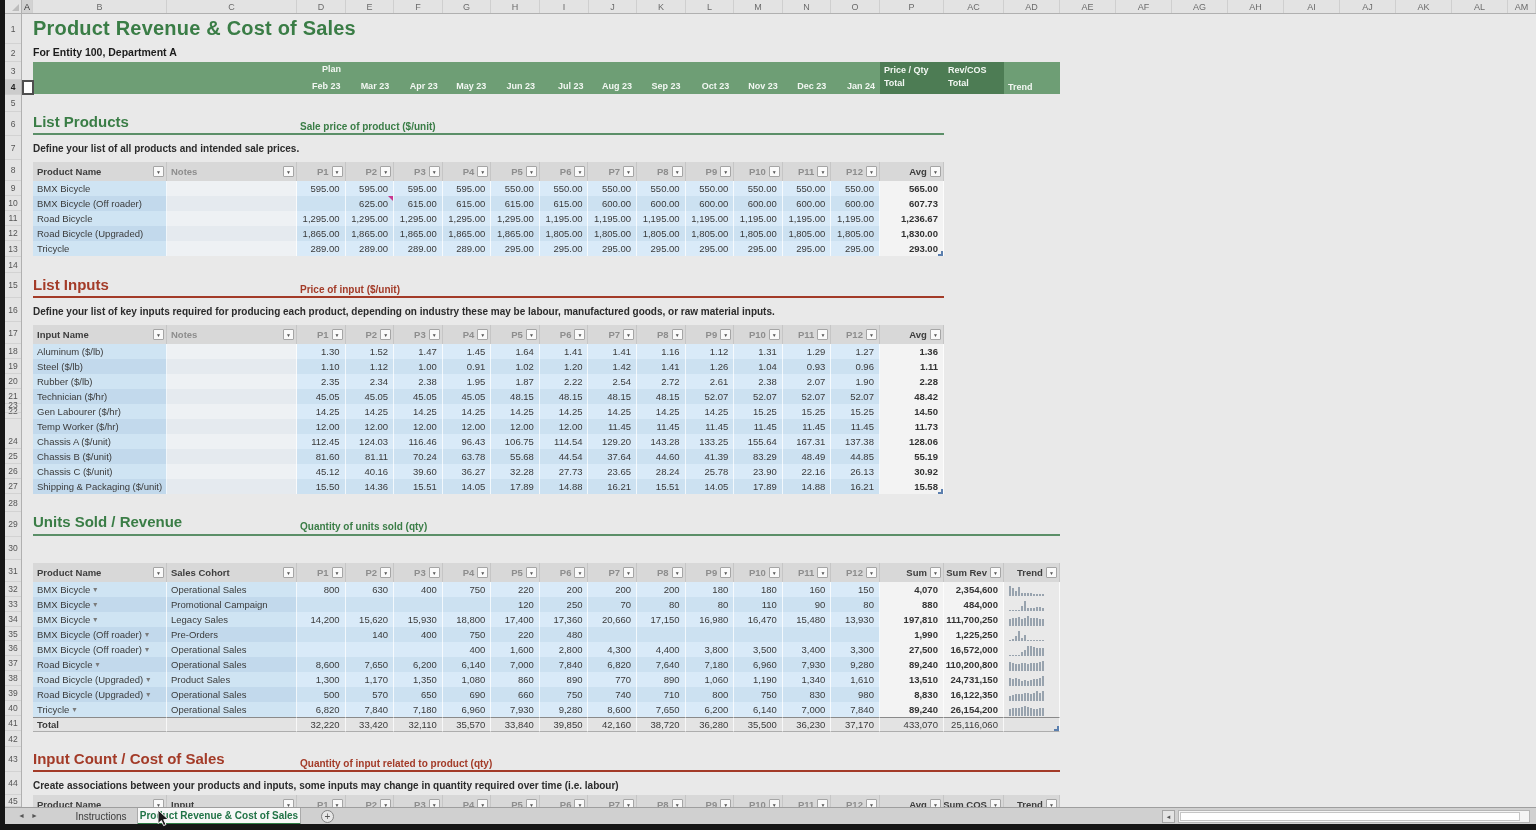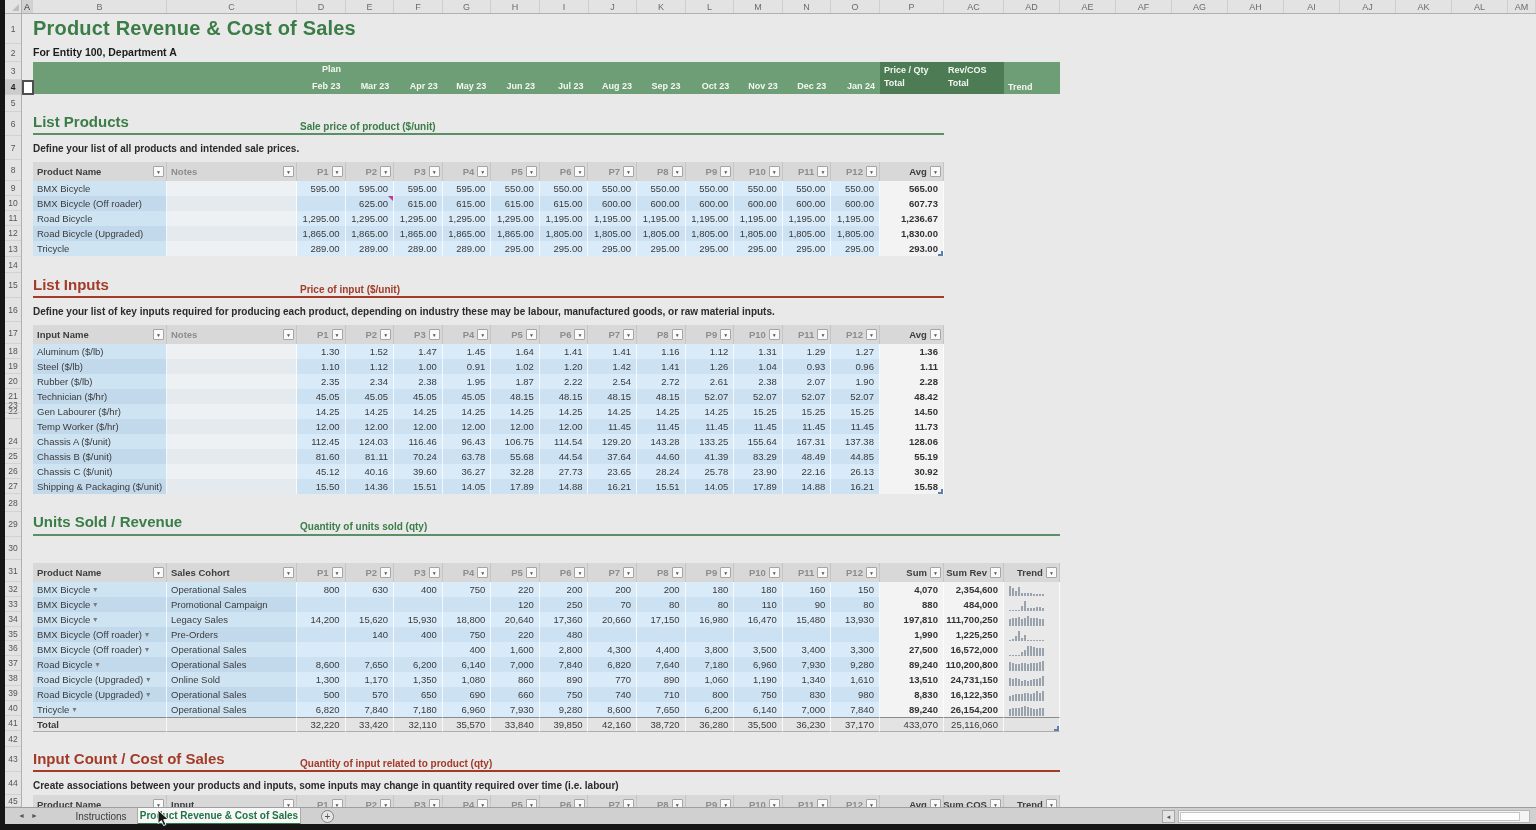--- a/index.html
+++ b/index.html
@@ -737,21 +737,21 @@
           </div>
         </div>
       </div>
       <div class="trow g-units">
         <div class="c name">BMX Bicycle<div class="name-marker">▾</div></div>
         <div class="c name">Legacy Sales</div>
         <div class="c val">14,200</div>
         <div class="c val">15,620</div>
         <div class="c val">15,930</div>
         <div class="c val">18,800</div>
-        <div class="c val">20,640</div>
+        <div class="c val">17,400</div>
         <div class="c val">17,360</div>
         <div class="c val">20,660</div>
         <div class="c val">17,150</div>
         <div class="c val">16,980</div>
         <div class="c val">16,470</div>
         <div class="c val">15,480</div>
         <div class="c val">13,930</div>
         <div class="c agg">197,810</div>
         <div class="c agg">111,700,250</div>
         <div class="c">
@@ -868,21 +868,21 @@
             <i style="height: 8px;"></i>
             <i style="height: 8px;"></i>
             <i style="height: 8px;"></i>
             <i style="height: 9px;"></i>
             <i style="height: 10px;"></i>
           </div>
         </div>
       </div>
       <div class="trow g-units">
         <div class="c name">Road Bicycle (Upgraded)<div class="name-marker">▾</div></div>
-        <div class="c name">Online Sold</div>
+        <div class="c name">Product Sales</div>
         <div class="c val">1,300</div>
         <div class="c val">1,170</div>
         <div class="c val">1,350</div>
         <div class="c val">1,080</div>
         <div class="c val">860</div>
         <div class="c val">890</div>
         <div class="c val">770</div>
         <div class="c val">890</div>
         <div class="c val">1,060</div>
         <div class="c val">1,190</div>

